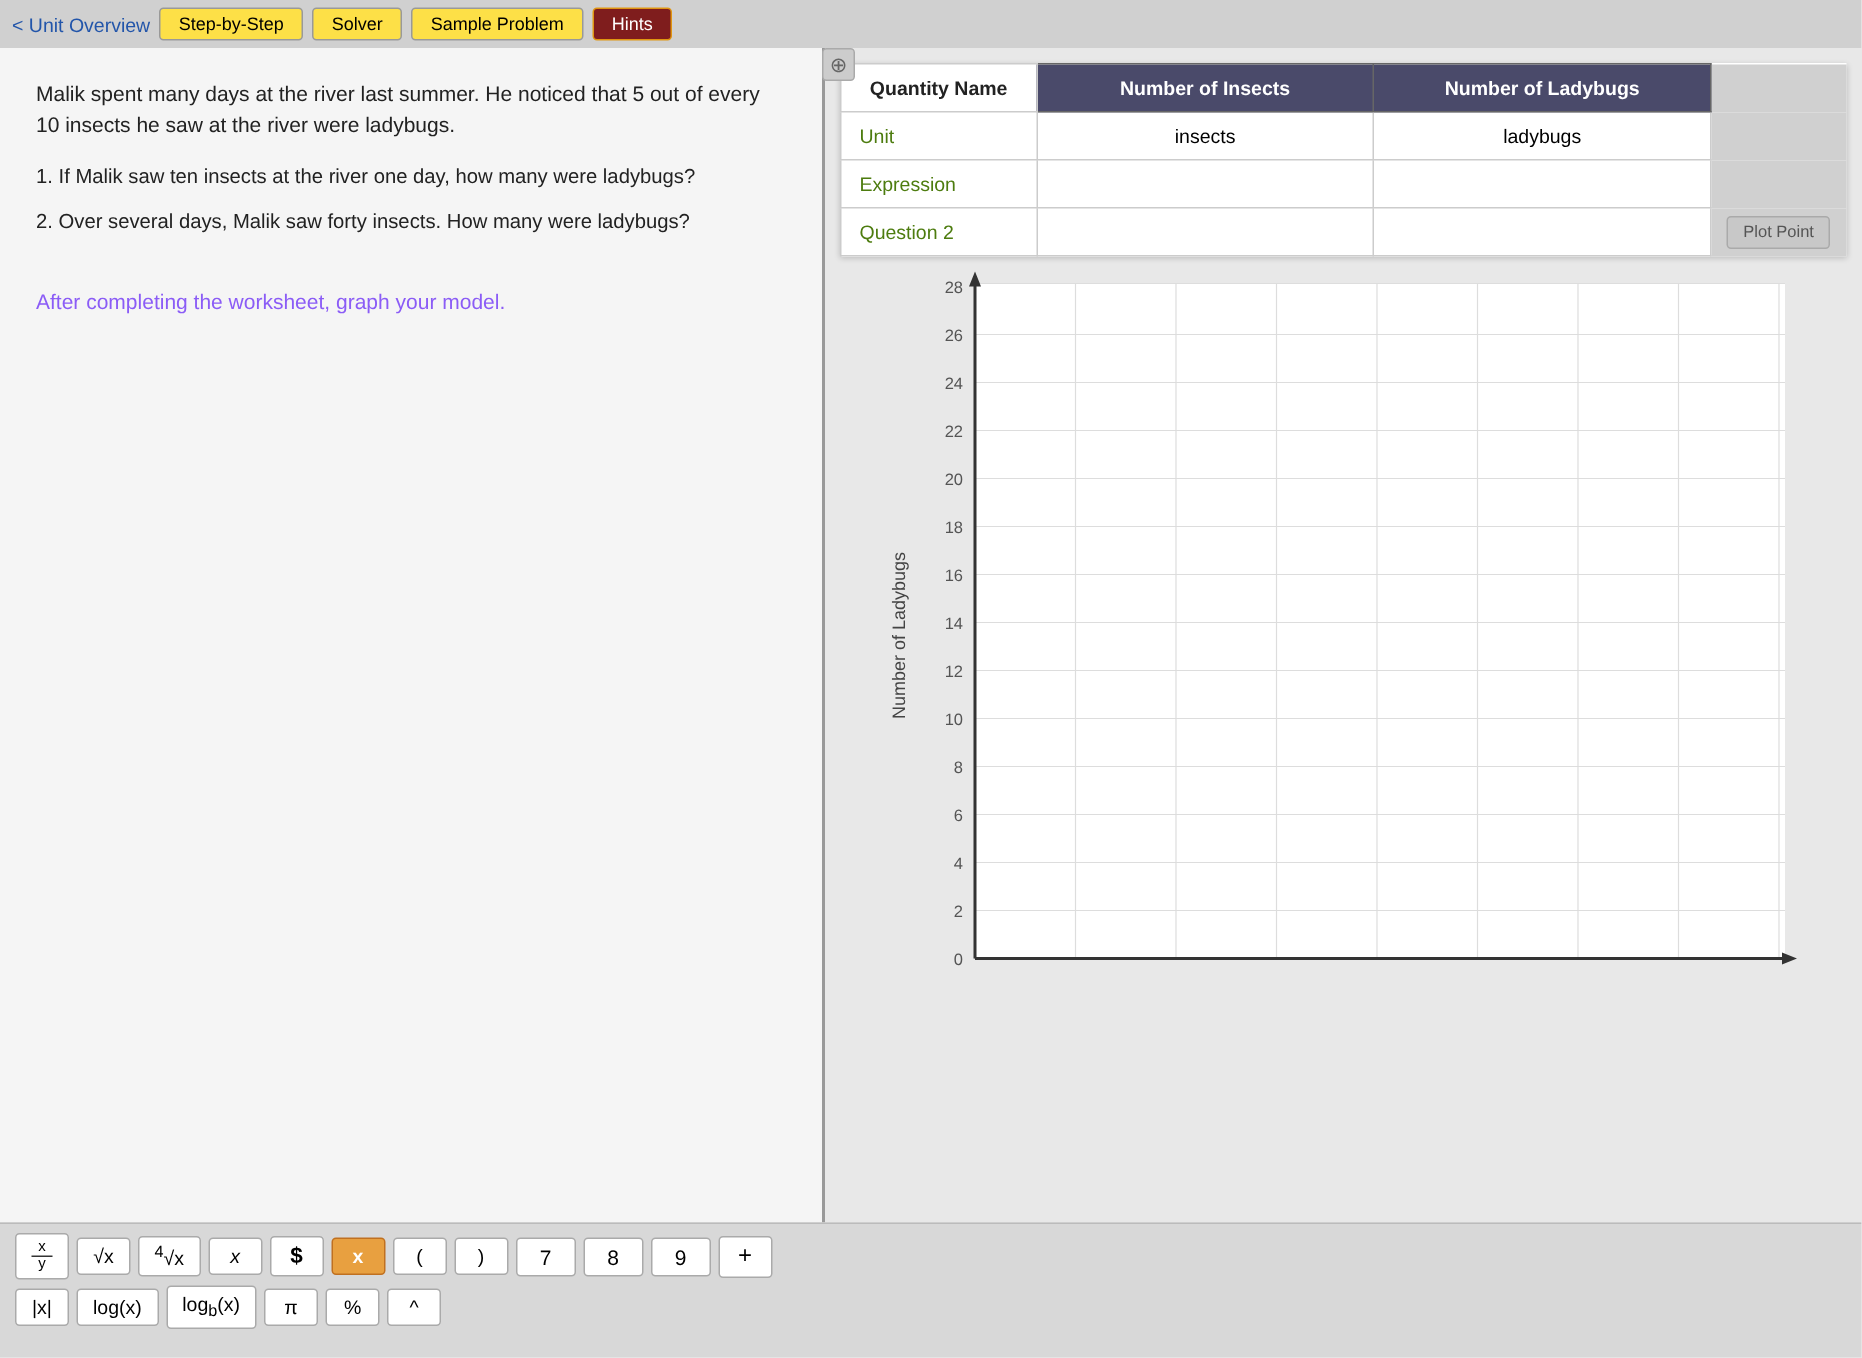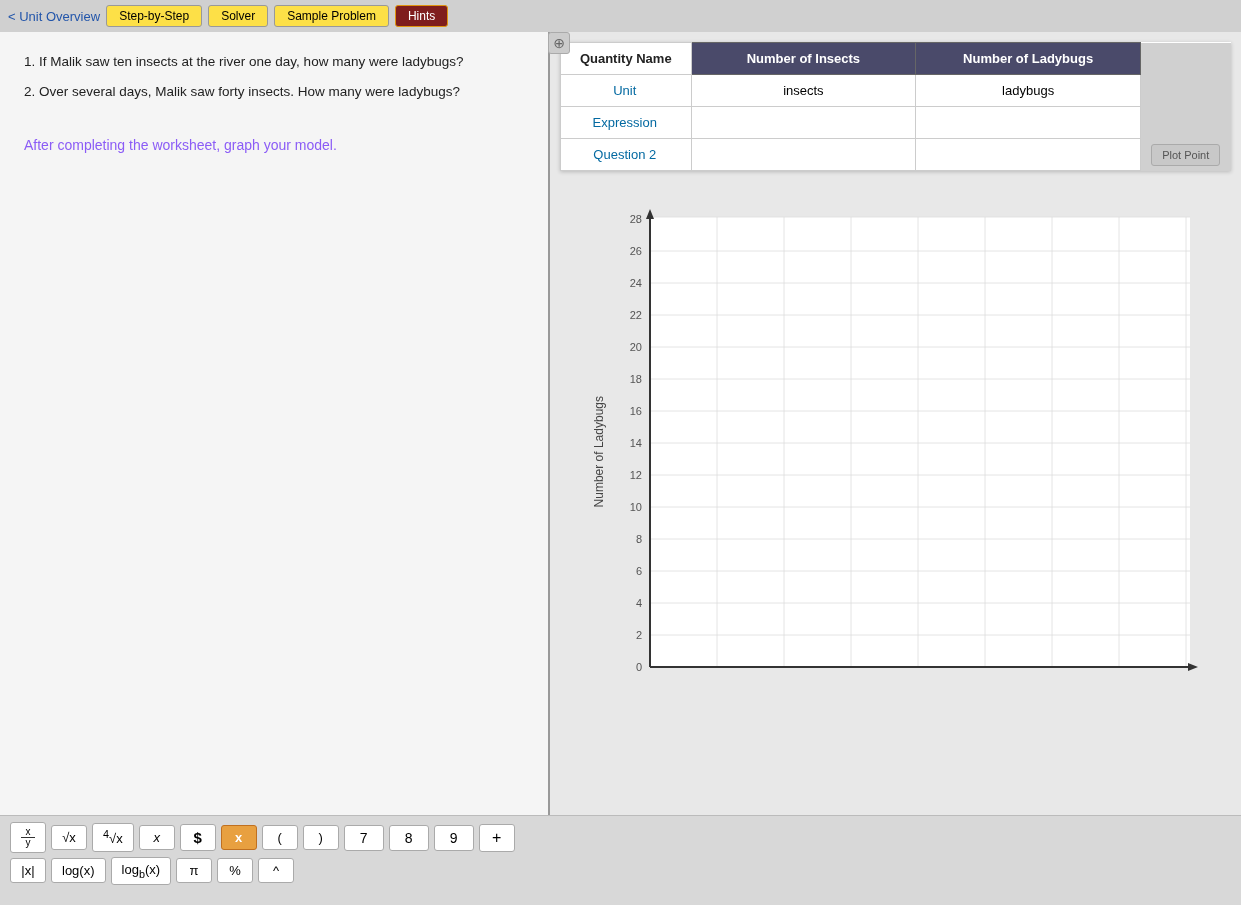--- a/index.html
+++ b/index.html
@@ -78,21 +78,20 @@
 
     
     .right-panel {
       flex: 1;
       background: #e8e8e8;
       display: flex;
       flex-direction: column;
       align-items: center;
       padding: 10px 10px 16px 10px;
       position: relative;
-      gap: 28px;
     }
 
     
     .data-table-wrapper {
       width: 100%;
       margin-bottom: 8px;
     }
     .data-table {
       border-collapse: collapse;
       width: 100%;
@@ -111,24 +110,24 @@
     .data-table td {
       border: 1px solid #ccc;
       padding: 7px 12px;
       font-size: 13px;
       text-align: center;
       background: white;
       min-height: 28px;
       height: 32px;
     }
     .data-table td.row-label {
-      text-align: center;
+      text-align: left;
       font-weight: normal;
       background: white;
-      color: #0369a1;
+      color: #4d7c0f;
       padding-right: 14px;
     }
     .data-table td.input-cell {
       background: #fff;
       min-width: 120px;
     }
     .data-table td.input-cell input {
       border: none;
       outline: none;
       width: 100%;
@@ -256,20 +255,21 @@
   <a class="nav-link">&lt; Unit Overview</a>
   <button class="nav-btn">Step-by-Step</button>
   <button class="nav-btn">Solver</button>
   <button class="nav-btn">Sample Problem</button>
   <button class="nav-btn active">Hints</button>
 </div>
 
 <div class="main-content">
 
   <div class="left-panel">
+    <p>Malik spent many days at the river last summer. He noticed that 5 out of every 10 insects he saw at the river were ladybugs.</p>
     <p class="question-text">1.  If Malik saw ten insects at the river one day, how many were ladybugs?</p>
     <p class="question-text">2.  Over several days, Malik saw forty insects. How many were ladybugs?</p>
     <p class="after-text">After completing the worksheet, graph your model.</p>
   </div>
 
   <div class="right-panel">
 
     <div class="data-table-wrapper">
       <table class="data-table">
         <thead>

